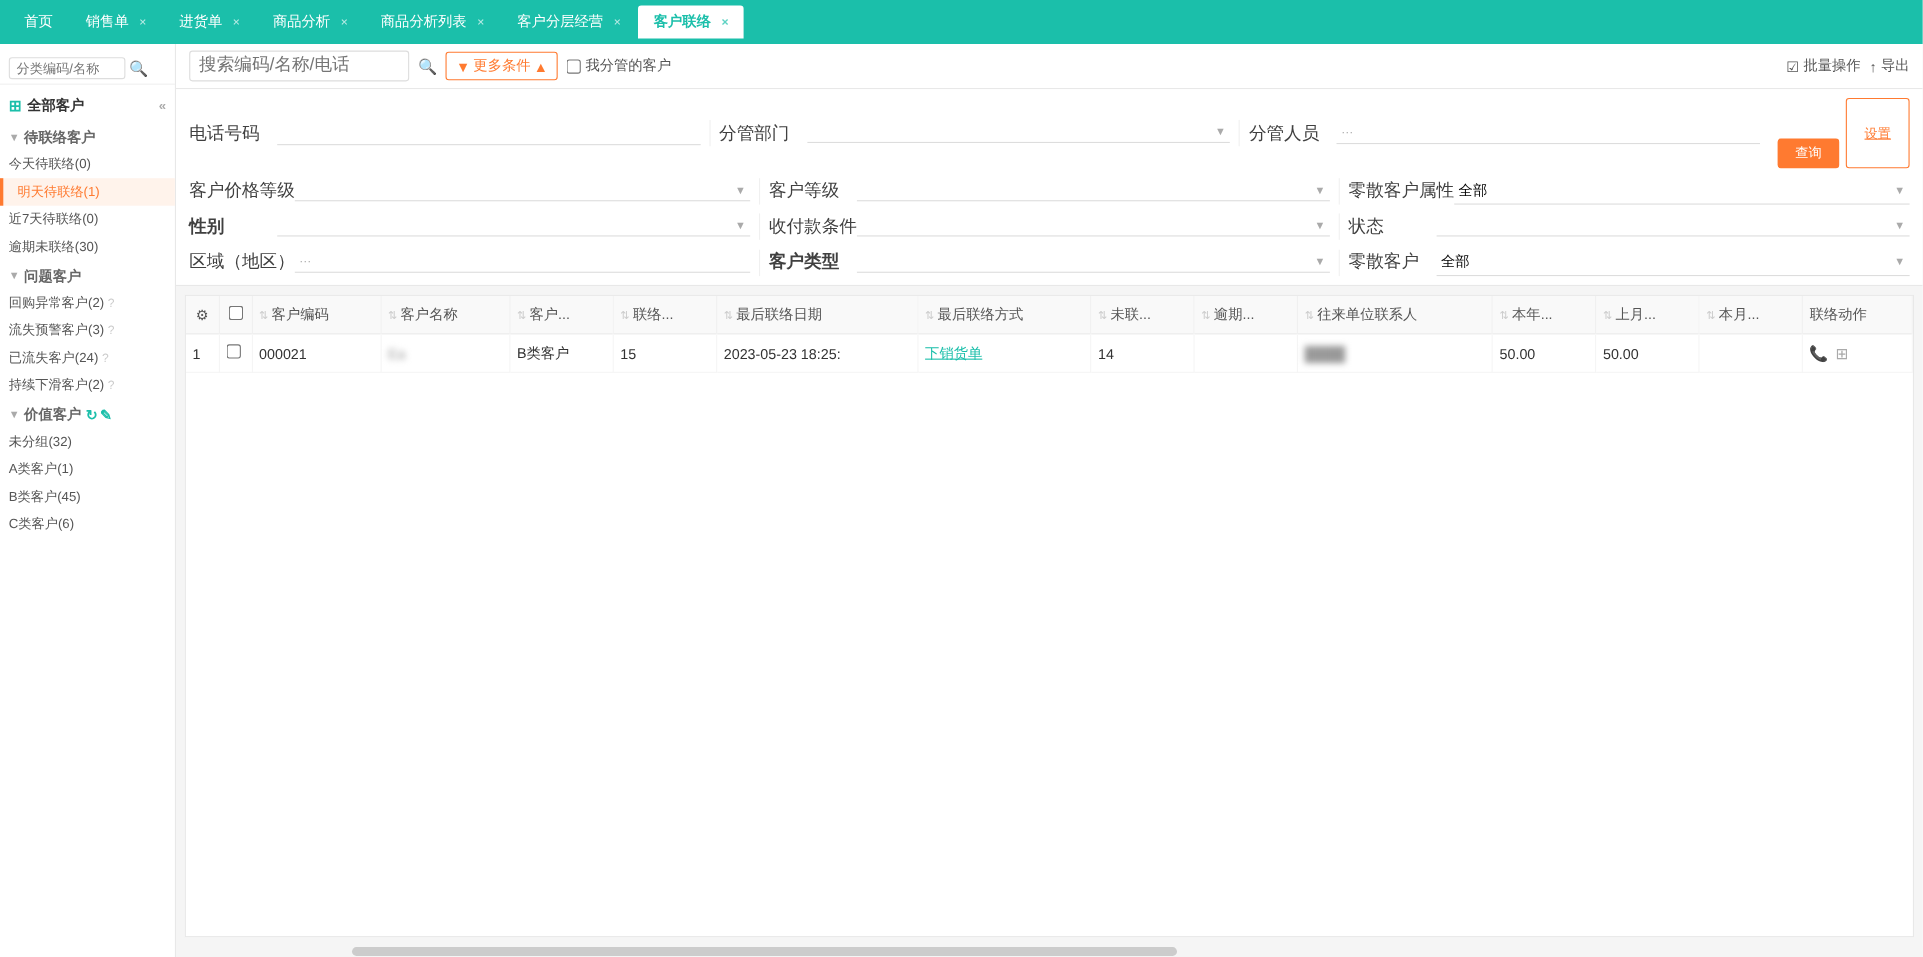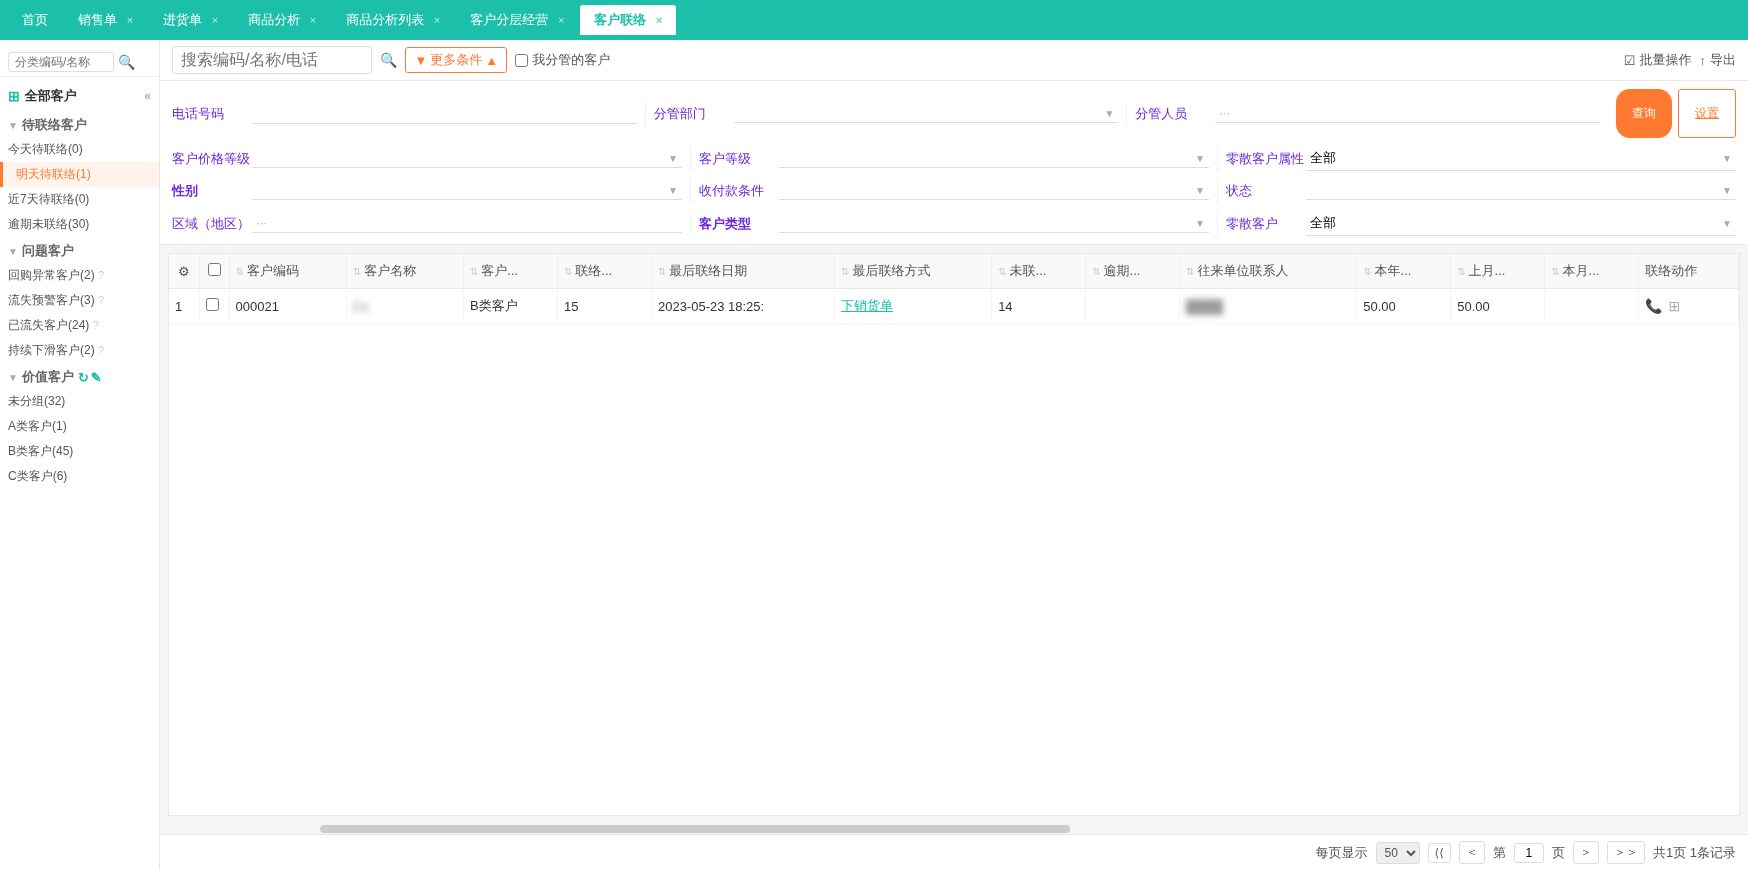--- a/index.html
+++ b/index.html
@@ -181,22 +181,22 @@
       gap: 4px;
     }
     .filter-row:last-child { margin-bottom: 0; }
     .filter-field {
       display: flex;
       align-items: center;
       flex: 1;
       min-width: 0;
     }
     .filter-label {
-      color: #6d28d9;
-      font-size: 13px;
+      color: #404040;
+      font-size: 16px;
       white-space: nowrap;
       min-width: 80px;
     }
     .filter-input {
       border: none;
       border-bottom: 1px solid #ddd;
       padding: 3px 4px;
       font-size: 12px;
       flex: 1;
       outline: none;
@@ -212,25 +212,26 @@
       cursor: pointer;
       min-width: 0;
     }
     .filter-select .chevron { margin-left: auto; color: #aaa; font-size: 10px; }
     .filter-divider { width: 1px; background: #f0f0f0; height: 24px; margin: 0 4px; }
 
     .query-btn {
       background: #ff7a30;
       color: #fff;
       border: none;
-      border-radius: 14px;
-      padding: 16px 16px;
-      cursor: pointer;
-      font-size: 12px;
-      white-space: nowrap;
+      border-radius: 3px;
+      padding: 5px 16px;
+      cursor: pointer;
+      font-size: 12px;
+      white-space: nowrap;
+      margin-top: 37px;
     }
     .reset-btn {
       background: #fff;
       color: #ff7a30;
       border: 1px solid #ff7a30;
       border-radius: 3px;
       padding: 5px 16px;
       cursor: pointer;
       font-size: 12px;
       white-space: nowrap;
@@ -576,29 +577,15 @@
             </td>
           </tr>
         </tbody>
       </table>
     </div>
 
     <div class="scrollbar-bottom">
       <div class="scrollbar-thumb"></div>
     </div>
 
-    <div class="table-footer">
-      <span>每页显示</span>
-      <select class="page-size-select">
-        <option>50</option>
-      </select>
-      <button class="page-nav-btn">⟨⟨</button>
-      <button class="page-nav-btn">＜</button>
-      <span>第</span>
-      <input class="page-input" type="text" value="1" style="">
-      <span>页</span>
-      <button class="page-nav-btn">＞</button>
-      <button class="page-nav-btn">＞＞</button>
-      <span>共1页 1条记录</span>
-    </div>
 
   </div>
 </div>
 
 </body></html>

